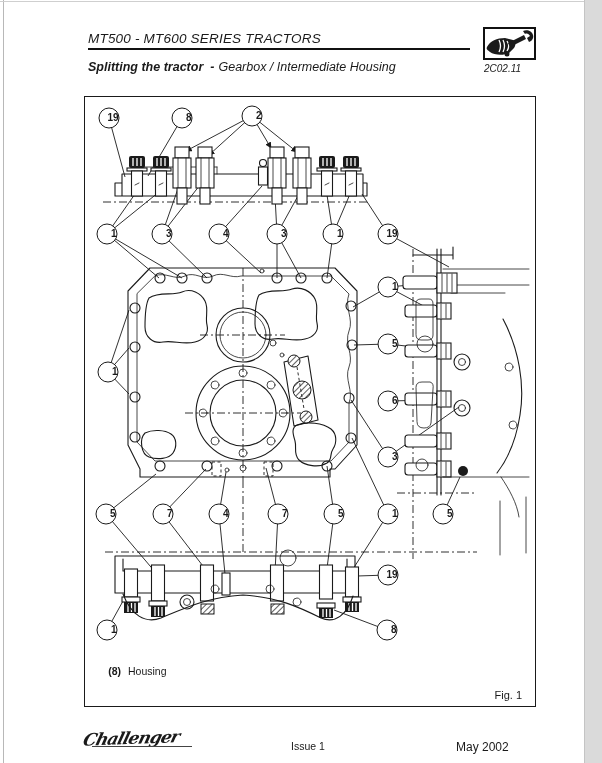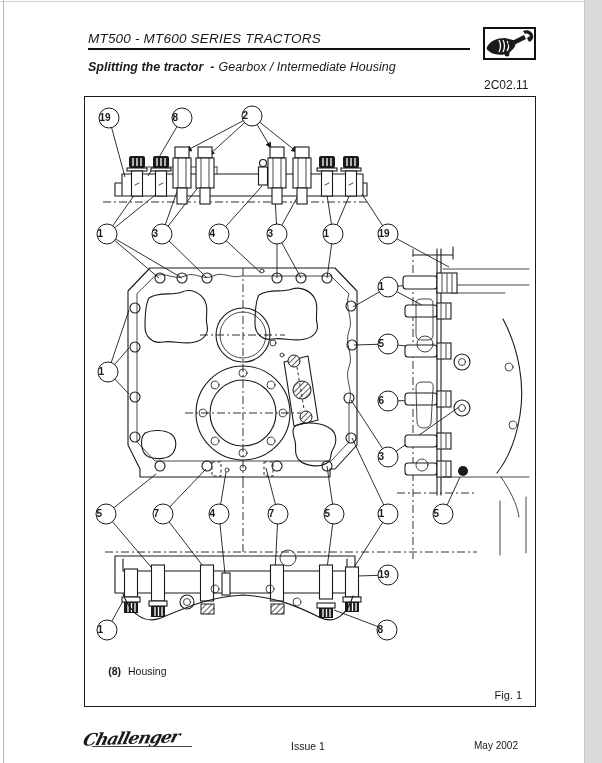--- a/index.html
+++ b/index.html
@@ -12,56 +12,56 @@
   .scan-left{position:absolute;left:3px;top:0;bottom:0;width:1px;background:#b8b8b8}
   .scan-top{position:absolute;left:0;top:1px;right:0;height:1px;background:#cfcfcf}
   .scan-right{position:absolute;right:0;top:0;bottom:0;width:17px;background:#dadada;border-left:1px solid #c4c4c4}
 
   
   .doc-title{position:absolute;left:88px;top:31px;font-style:italic;font-size:13.5px;letter-spacing:.2px;white-space:nowrap}
   .title-rule{position:absolute;left:88px;top:48px;width:382px;height:2px;background:#111}
   .subtitle{position:absolute;left:88px;top:60px;width:382px;font-style:italic;font-size:12.5px;white-space:nowrap}
   .subtitle .b{font-weight:bold;margin-right:5px}
   .subtitle .sep{margin:0 4px 0 2px;font-weight:bold}
-  .page-code{position:absolute;left:484px;top:78px;font-size:12px}
+  .page-code{position:absolute;left:484px;top:63px;font-style:italic;font-size:10px}
   .logo-box{position:absolute;left:483px;top:27px;width:53px;height:33px;border:2px solid #111;box-sizing:border-box;background:#fff}
 
   
   .fig-frame{position:absolute;left:84px;top:96px;width:452px;height:611px;border:1.6px solid #1a1a1a;box-sizing:border-box;background:#fff}
   .fig-frame svg{position:absolute;left:0;top:0}
   .ln{stroke:#1a1a1a;fill:none;stroke-width:1.1;stroke-linecap:round;stroke-linejoin:round}
   .thin{stroke:#1a1a1a;fill:none;stroke-width:.8;stroke-linecap:round}
   .dd{stroke:#1a1a1a;fill:none;stroke-width:.9;stroke-dasharray:8 3 2 3}
   .ink{fill:#1a1a1a;stroke:none}
   .wht{stroke:#fff;stroke-width:1.3;fill:none}
   .ldr{stroke:#1a1a1a;stroke-width:.9;fill:none}
   .pf{fill:#fff;stroke:#1a1a1a;stroke-width:1.1}
   .dsh{stroke:#1a1a1a;fill:none;stroke-width:.9;stroke-dasharray:3 2.5}
 
   .callout{
     position:absolute;width:21px;height:21px;box-sizing:border-box;
     border:1.7px solid #1a1a1a;border-radius:50%;background:#fff;
-    font-weight:bold;font-size:10px;line-height:17.5px;text-align:left;
+    font-weight:bold;font-size:10px;line-height:17.5px;text-align:right;
     transform:translate(-50%,-50%);
   }
   .legend{position:absolute;left:8px;top:567px;font-size:10.5px;line-height:15px}
   .legend-row{display:flex}
   .legend-key{width:28px;text-align:right;font-weight:bold;margin-right:7px;white-space:nowrap}
   .fig-label{position:absolute;right:13px;top:592px;font-size:11px}
 
   
   .brand{
     position:absolute;left:84px;top:728px;
     font-family:"DejaVu Serif", serif;font-style:italic;font-weight:bold;
     font-size:17px;letter-spacing:-1px;transform:skewX(-16deg) rotate(-2deg);
     white-space:nowrap;
   }
   .brand-underline{position:absolute;left:92px;top:746px;width:100px;height:1px;background:#444}
   .footer-issue{position:absolute;left:291px;top:740px;width:80px;text-align:left;font-size:10.5px}
-  .footer-date{position:absolute;left:456px;top:740px;width:80px;text-align:center;font-size:10px}
+  .footer-date{position:absolute;left:456px;top:740px;width:80px;text-align:left;font-size:12px}
 </style>
 </head>
 <body>
 
 <div class="scan-left"></div>
 <div class="scan-top"></div>
 <div class="scan-right"></div>
 
 <div class="doc-title">MT500 - MT600 SERIES TRACTORS</div>
 <div class="title-rule"></div>

